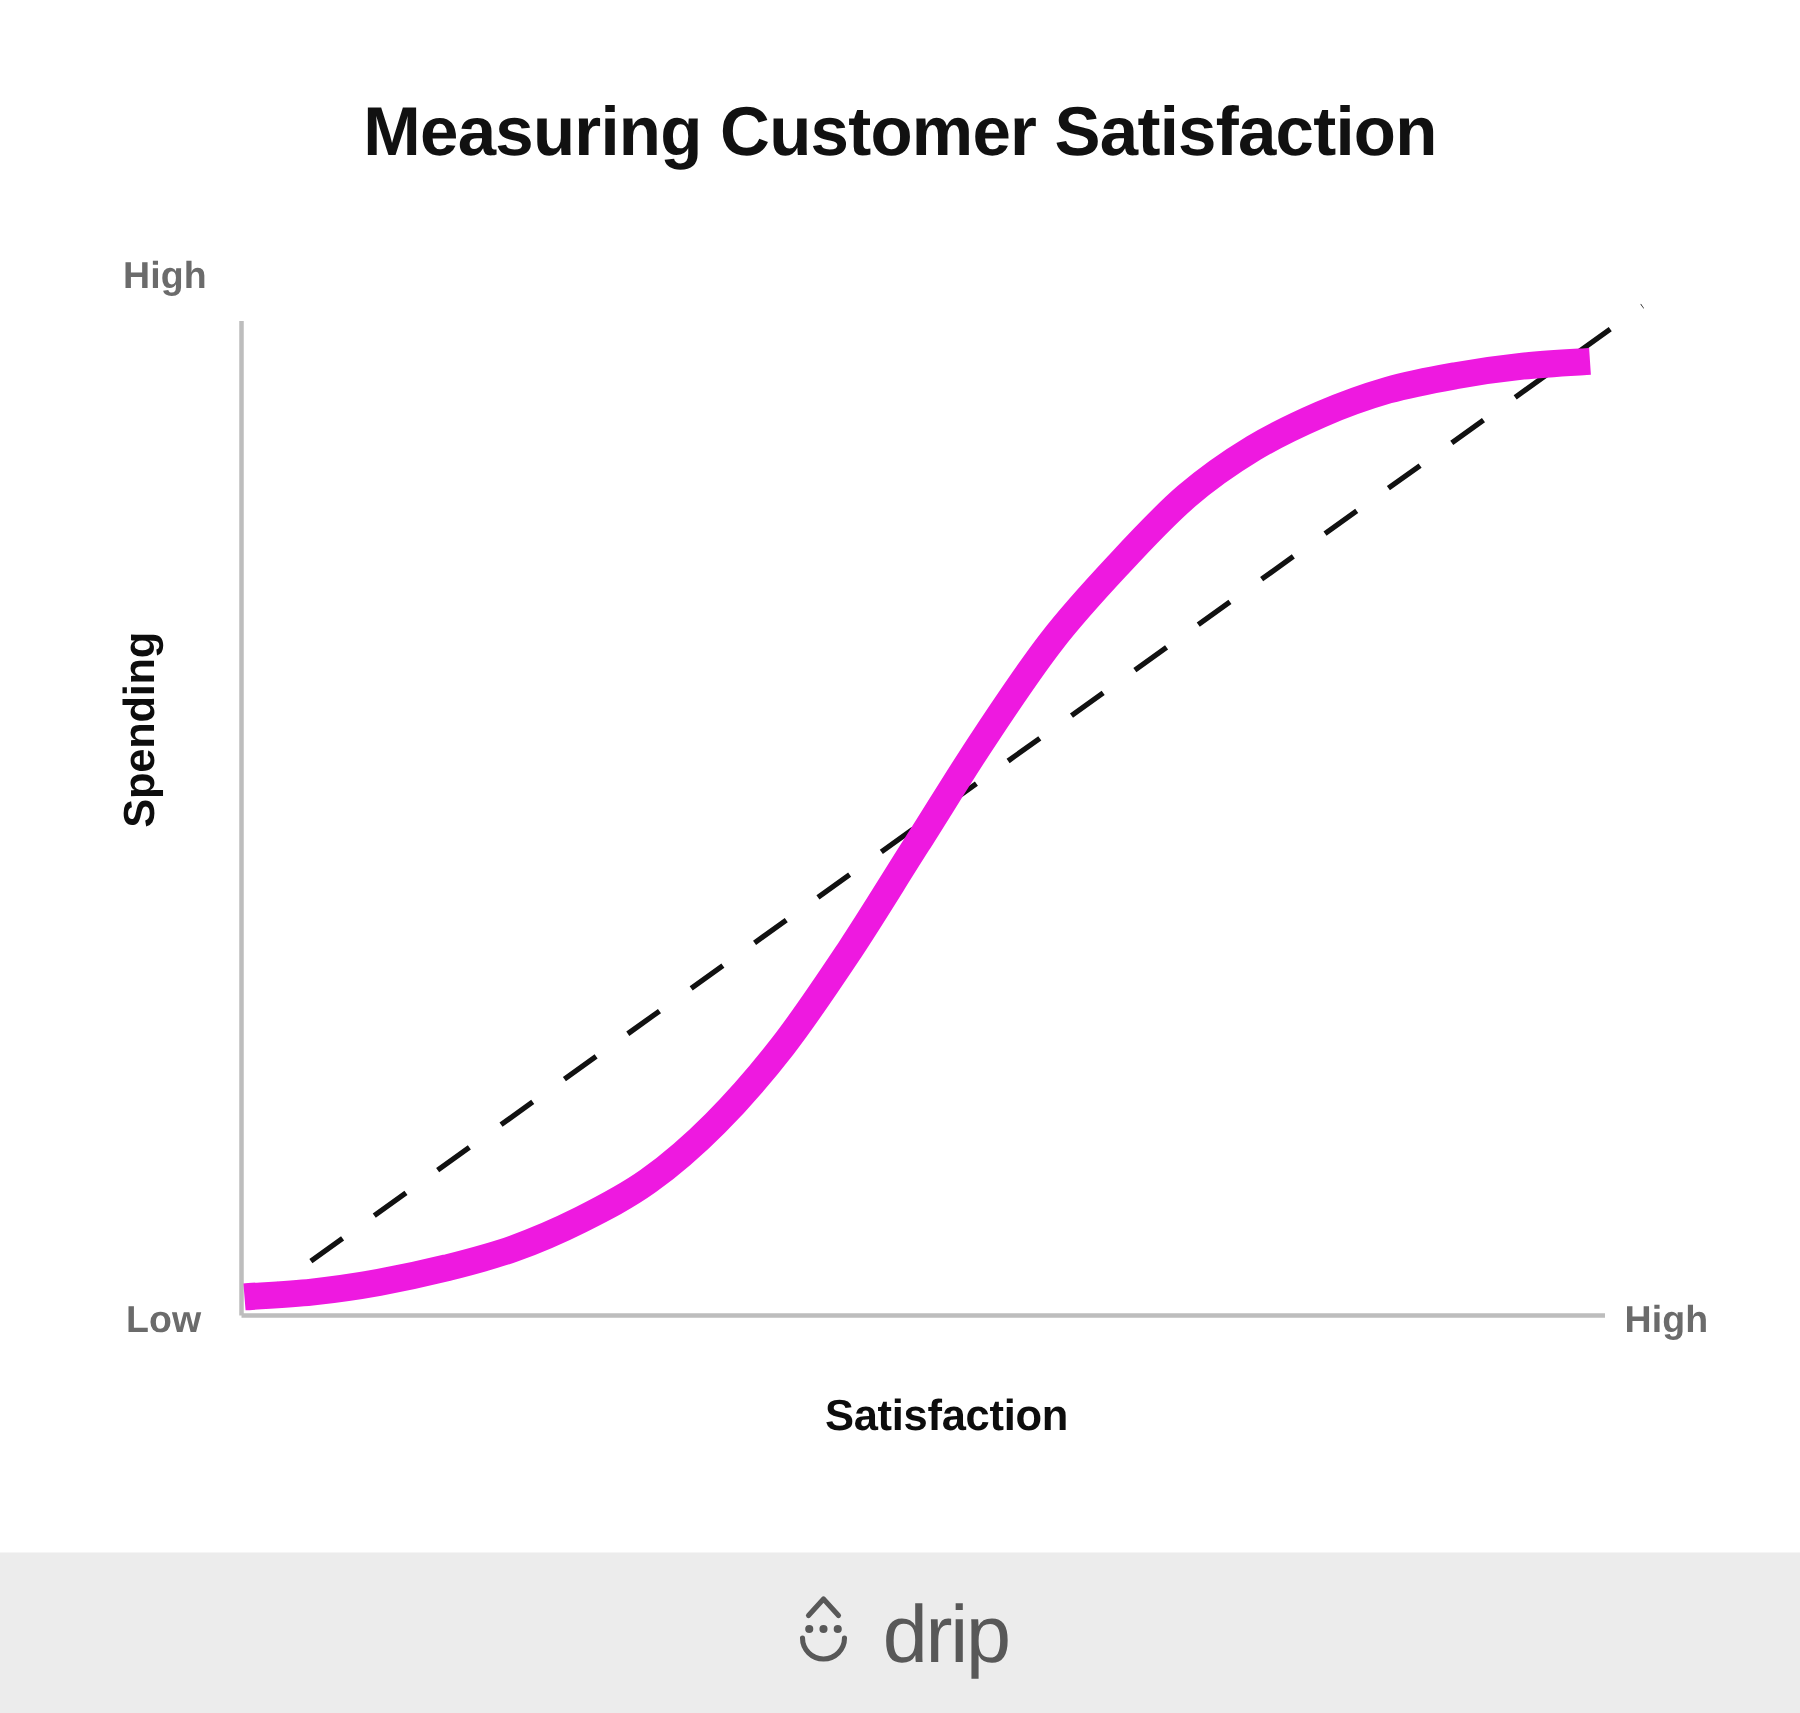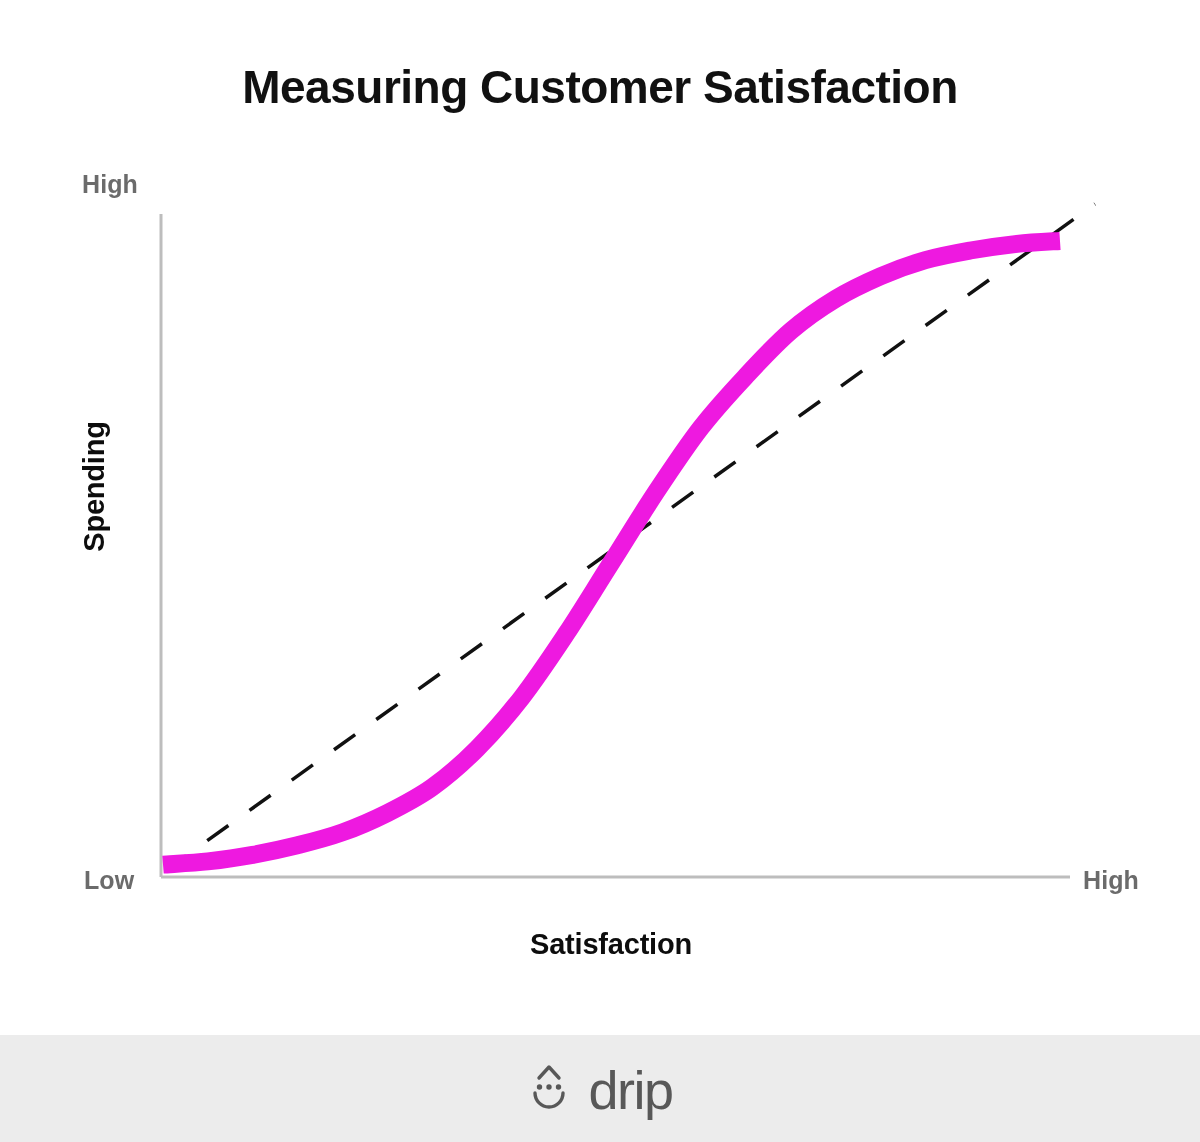--- a/index.html
+++ b/index.html
@@ -83,21 +83,21 @@
     transform: rotate(-90deg);
     transform-origin: center center;
     font-size: 29px;
     font-weight: 700;
     color: #0d0d0d;
     letter-spacing: -0.2px;
     white-space: nowrap;
   }
   #x-axis-title {
     position: absolute;
-    left: 156px;
+    left: 176px;
     top: 928px;
     width: 910px;
     text-align: center;
     font-size: 29px;
     font-weight: 700;
     color: #0d0d0d;
     letter-spacing: -0.2px;
   }
 
   

